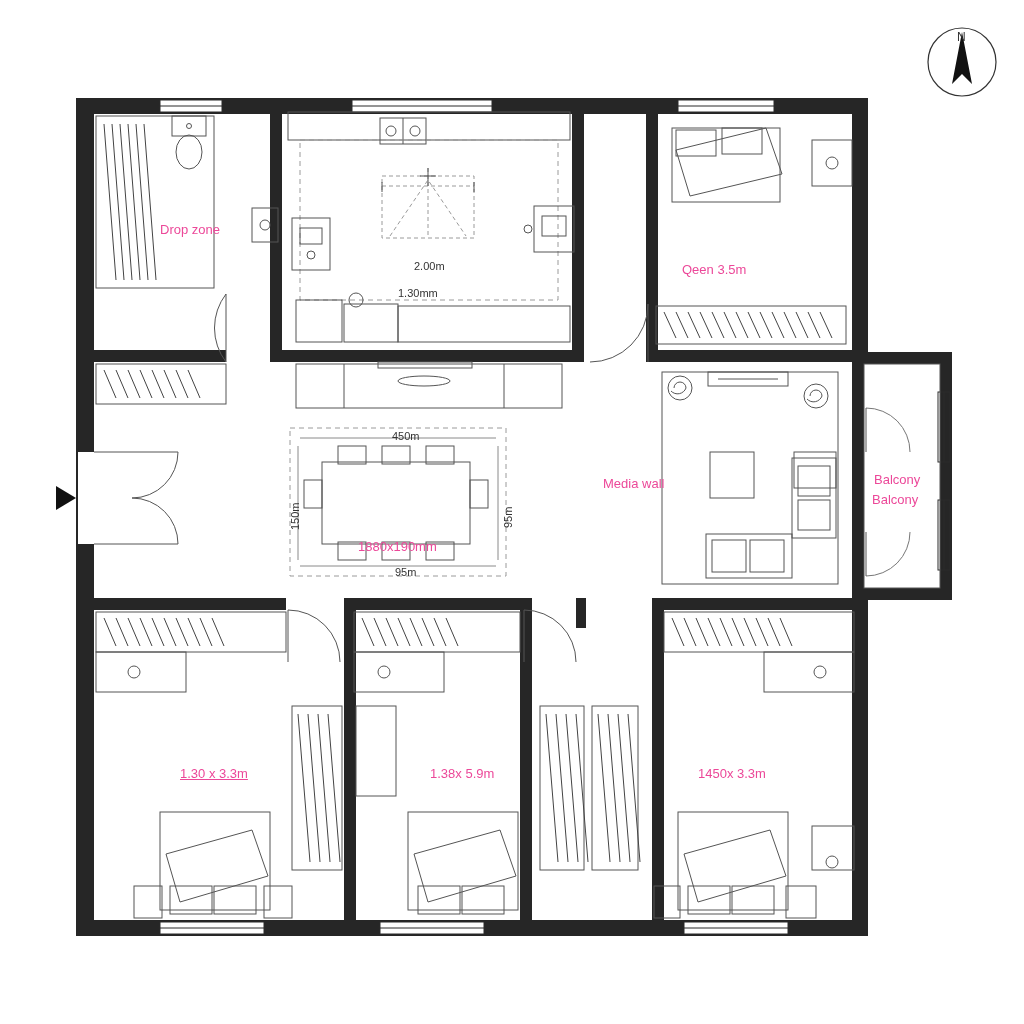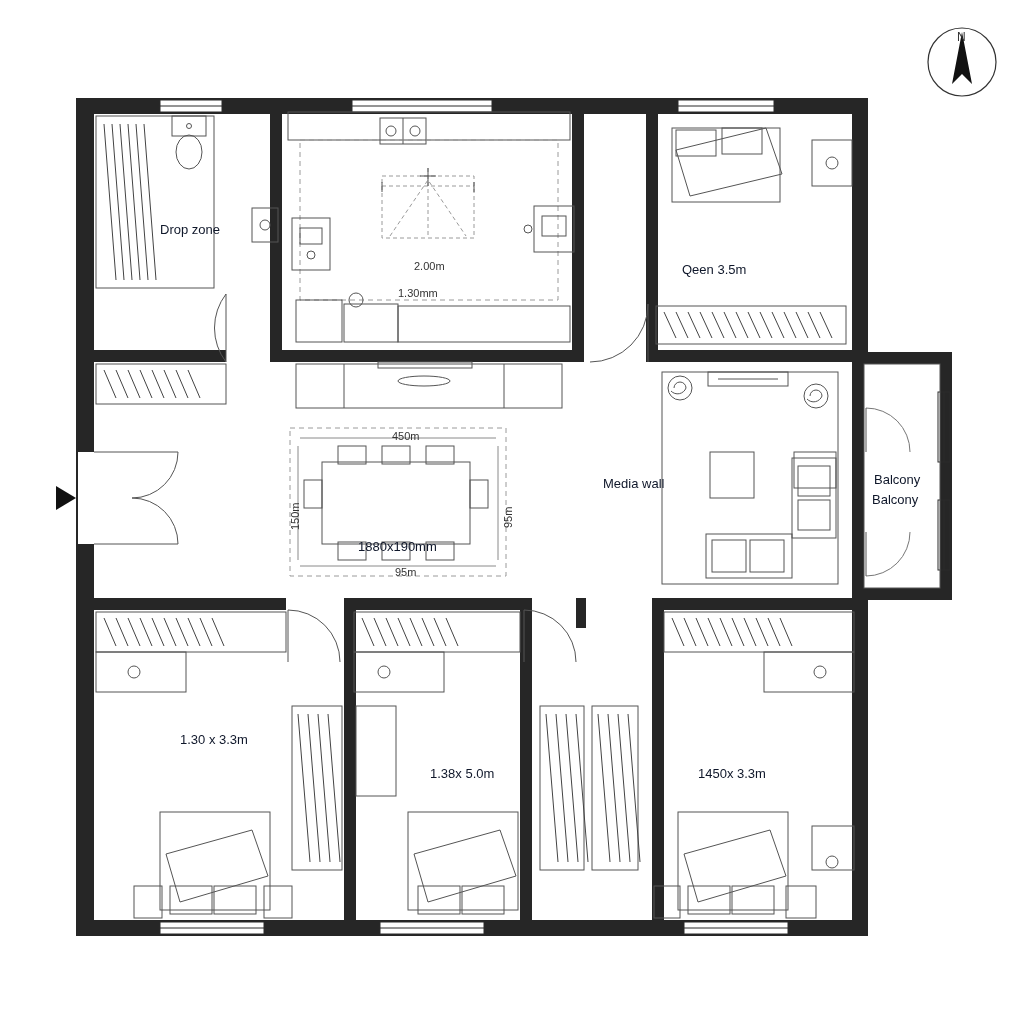--- a/index.html
+++ b/index.html
@@ -1,20 +1,20 @@
 <!DOCTYPE html>
 <html><head>
 <meta charset="utf-8">
 <style>
   html,body{margin:0;padding:0;background:#ffffff;}
   body{width:1024px;height:1024px;position:relative;overflow:hidden;
        font-family:"Liberation Sans", sans-serif;color:#1a1a1a;}
   .plan{position:absolute;left:0;top:0;width:1024px;height:1024px;}
   .wall{position:absolute;background:#262626;}
-  .lbl{position:absolute;font-size:13px;color:#0f172a;white-space:nowrap;}
+  .lbl{position:absolute;font-size:13px;color:#ec4899;white-space:nowrap;}
   .dim{position:absolute;font-size:11px;color:#333;white-space:nowrap;}
   .dimv{position:absolute;font-size:11px;color:#333;white-space:nowrap;
         transform-origin:0 0;transform:rotate(-90deg);}
   .white{position:absolute;background:#fff;}
   svg{position:absolute;left:0;top:0;overflow:visible;}
 </style>
 </head>
 <body>
 
 <div class="plan">
@@ -364,22 +364,22 @@
   </svg>
 
   <div class="lbl" style="left:160px;top:222px;">Drop zone</div>
   <div class="dim" style="left:414px;top:260px;">2.00m</div>
   <div class="dim" style="left:398px;top:287px;">1.30mm</div>
   <div class="lbl" style="left:682px;top:262px;text-align:right;">Qeen 3.5m</div>
   <div class="lbl" style="left:358px;top:496px;margin-top:43px;">1880x190mm</div>
   <div class="lbl" style="left:603px;top:476px;text-align:center;">Media wall</div>
   <div class="lbl" style="left:874px;top:472px;">Balcony</div>
   <div class="lbl" style="left:872px;top:492px;">Balcony</div>
-  <div class="lbl" style="left:180px;top:732px;">1.30 x 3.3m</div>
-  <div class="lbl" style="left:430px;top:766px;">1.38x 5.0m</div>
+  <div class="lbl" style="left:180px;top:766px;text-decoration:underline;">1.30 x 3.3m</div>
+  <div class="lbl" style="left:430px;top:766px;">1.38x 5.9m</div>
   <div class="lbl" style="left:698px;top:766px;">1450x 3.3m</div>
 
   <div class="dim" style="left:392px;top:430px;">450m</div>
   <div class="dim" style="left:395px;top:566px;">95m</div>
   <div class="dimv" style="left:289px;top:530px;">150m</div>
   <div class="dimv" style="left:502px;top:528px;">95m</div>
 
   <div class="dim" style="left:957px;top:30px;font-size:12px;">N</div>
 </div>
 

